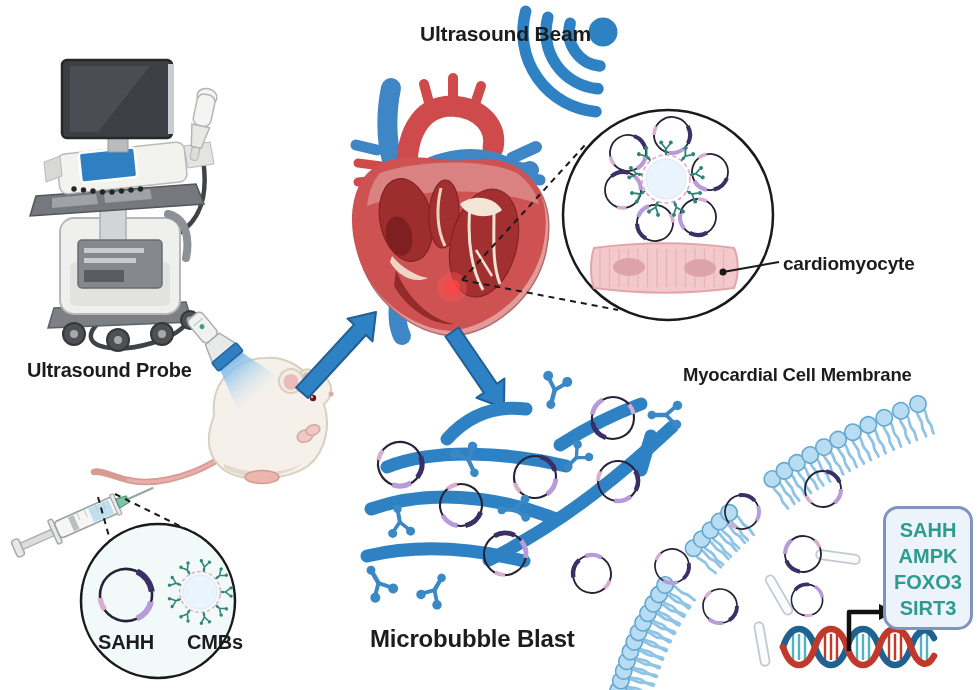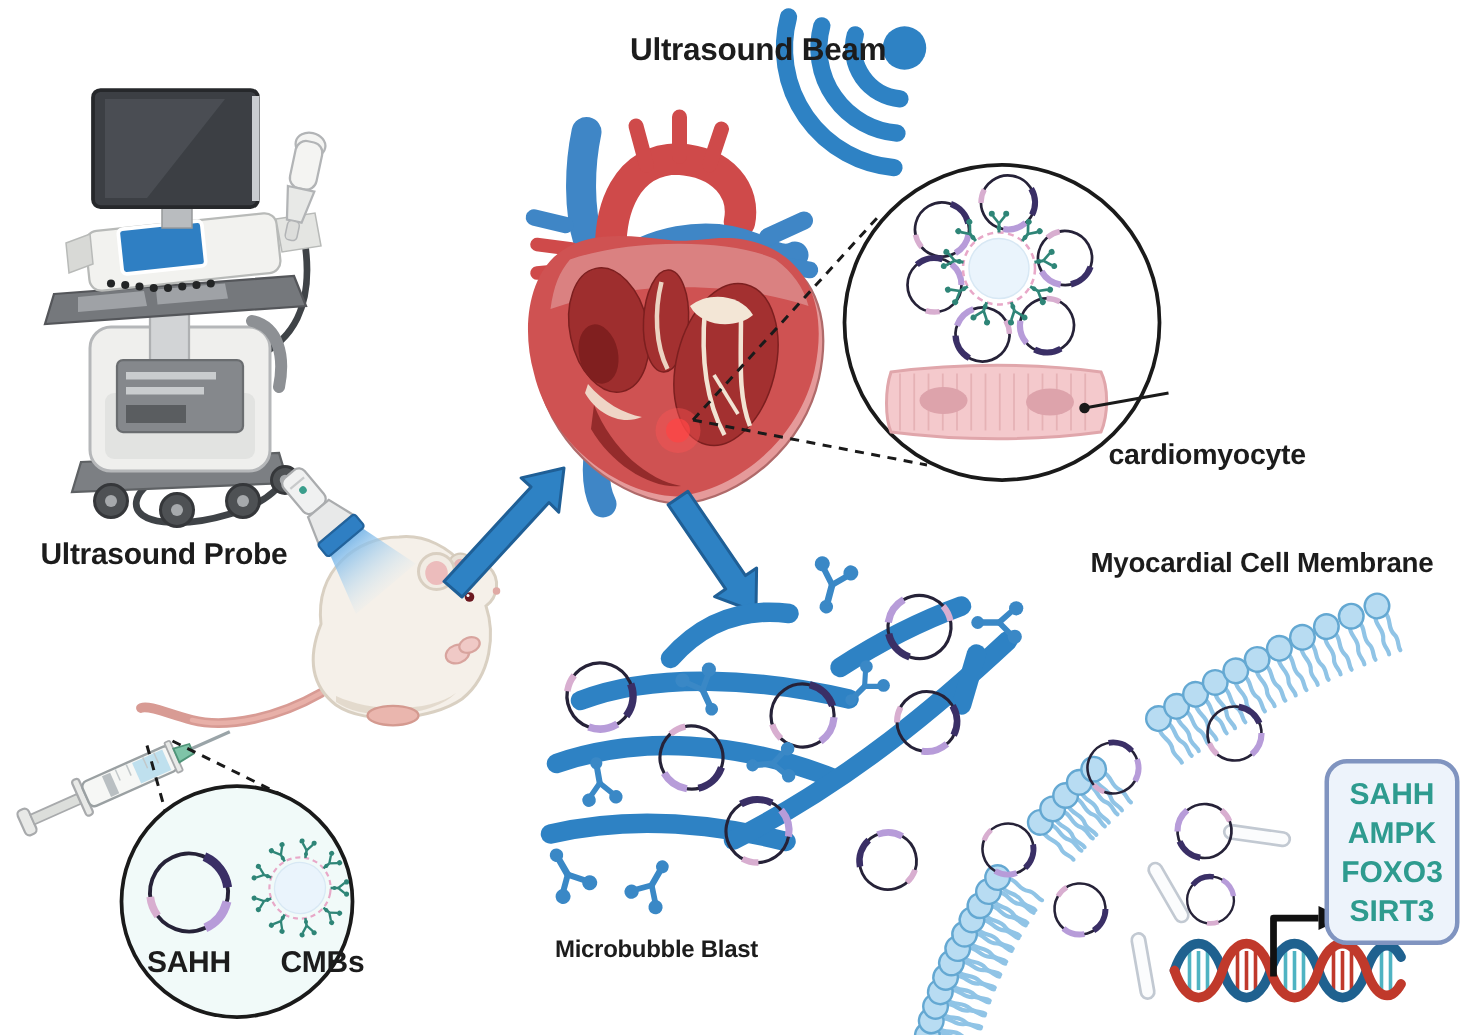--- a/index.html
+++ b/index.html
@@ -427,23 +427,23 @@
     <path d="M 783,647 C 791,671 807,671 815,647 C 823,623 839,623 847,647 C 855,671 871,671 879,647 C 887,623 903,623 911,647 C 917,665 927,669 934,656" fill="none" stroke="#c0392b" stroke-width="6.5" stroke-linecap="round"></path>
   </g>
   <g>
     <path d="M 849,651 L 849,612 L 879,612" fill="none" stroke="#111" stroke-width="4.5" stroke-linejoin="round"></path>
     <polygon points="879,604 896,612 879,620" fill="#111"></polygon>
   </g>
 </svg>
 
 <div class="lbl lbl-main" style="left:27px;top:359px;font-size:20px;">Ultrasound Probe</div>
 <div class="lbl lbl-main" style="left:420px;top:22px;font-size:21px;">Ultrasound Beam</div>
-<div class="lbl lbl-main" style="left:370px;top:625px;font-size:16px;">Microbubble Blast</div>
-<div class="lbl lbl-main" style="left:683px;top:364px;margin-left:44px;">Myocardial Cell Membrane</div>
-<div class="lbl lbl-cardio" style="left:739px;top:253px;margin-top:40px;">cardiomyocyte</div>
+<div class="lbl lbl-main" style="left:370px;top:625px;font-size:24px;">Microbubble Blast</div>
+<div class="lbl lbl-main" style="left:683px;top:364px;">Myocardial Cell Membrane</div>
+<div class="lbl lbl-cardio" style="left:783px;top:253px;">cardiomyocyte</div>
 <div class="lbl lbl-small" style="left:98px;top:631px;">SAHH</div>
 <div class="lbl lbl-small" style="left:187px;top:631px;">CMBs</div>
 
 <div class="gene-box">
   <div class="gene">SAHH</div>
   <div class="gene">AMPK</div>
   <div class="gene">FOXO3</div>
   <div class="gene">SIRT3</div>
 </div>
 

